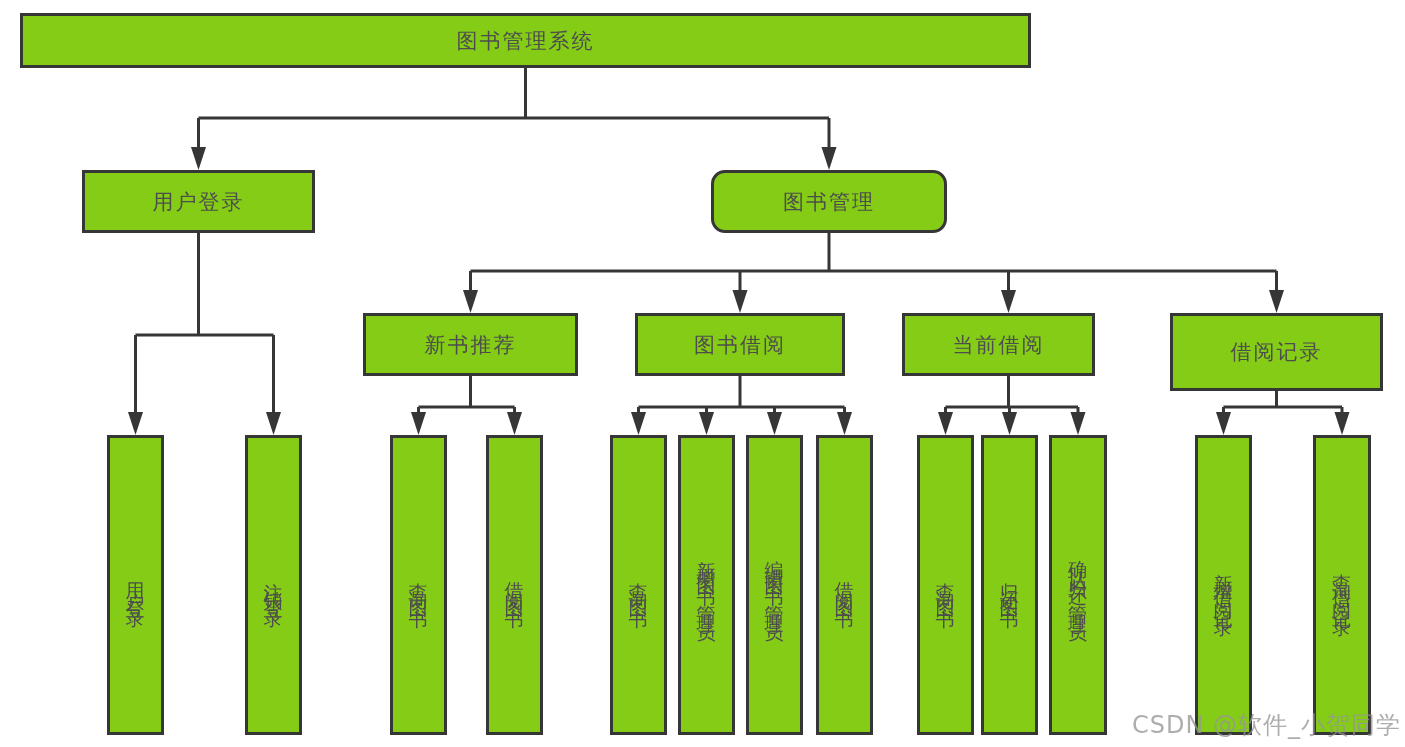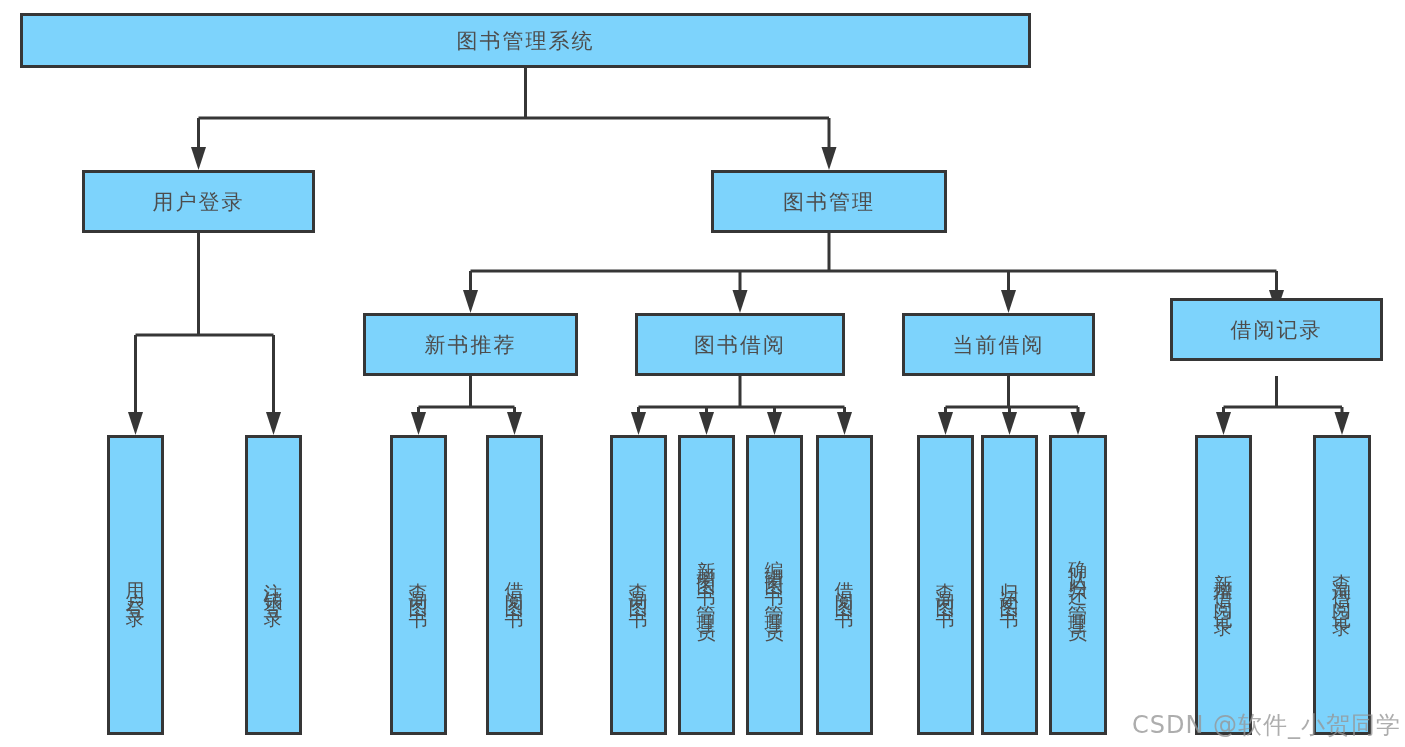--- a/index.html
+++ b/index.html
@@ -13,47 +13,47 @@
   }
   .connectors {
     position: absolute;
     left: 0; top: 0;
     width: 1405px; height: 747px;
   }
   .node {
     position: absolute;
     box-sizing: border-box;
     border: 3px solid #363636;
-    background: #7dd3fc;
+    background: #84cc16;
     display: flex;
     align-items: center;
     justify-content: center;
     color: #4d4d4d;
   }
   .hnode span {
     font-size: 21px;
     letter-spacing: 2px;
     white-space: nowrap;
   }
   .leaf span {
     writing-mode: vertical-rl;
     text-orientation: mixed;
     font-size: 19px;
     letter-spacing: 9px;
     line-height: 1;
   }
   
   #root-node { left: 20px;  top: 13px;  width: 1011px; height: 55px; }
   #n-user    { left: 82px;  top: 170px; width: 233px;  height: 63px; }
-  #n-mgmt    { left: 711px; top: 170px; width: 236px;  height: 63px; }
+  #n-mgmt    { left: 711px; top: 170px; width: 236px;  height: 63px; border-radius: 14px; }
   
   #g-new     { left: 363px;  top: 313px; width: 215px; height: 63px; }
   #g-borrow  { left: 635px;  top: 313px; width: 210px; height: 63px; }
   #g-current { left: 902px;  top: 313px; width: 193px; height: 63px; }
-  #g-records { left: 1170px; top: 298px; width: 213px; height: 63px; }
+  #g-records { left: 1170px; top: 313px; width: 213px; height: 78px; }
   
   .leaf { top: 435px; height: 300px; width: 57px; }
   #lA1 { left: 107px; }  #lA2 { left: 245px; }
   #lB1 { left: 390px; }  #lB2 { left: 486px; }
   #lC1 { left: 610px; }  #lC2 { left: 678px; }
   #lC3 { left: 746px; }  #lC4 { left: 816px; }
   #lD1 { left: 917px; }  #lD2 { left: 981px; }  #lD3 { left: 1049px; width: 58px; }
   #lE1 { left: 1195px; } #lE2 { left: 1313px; width: 58px; }
   .watermark {
     position: absolute;

